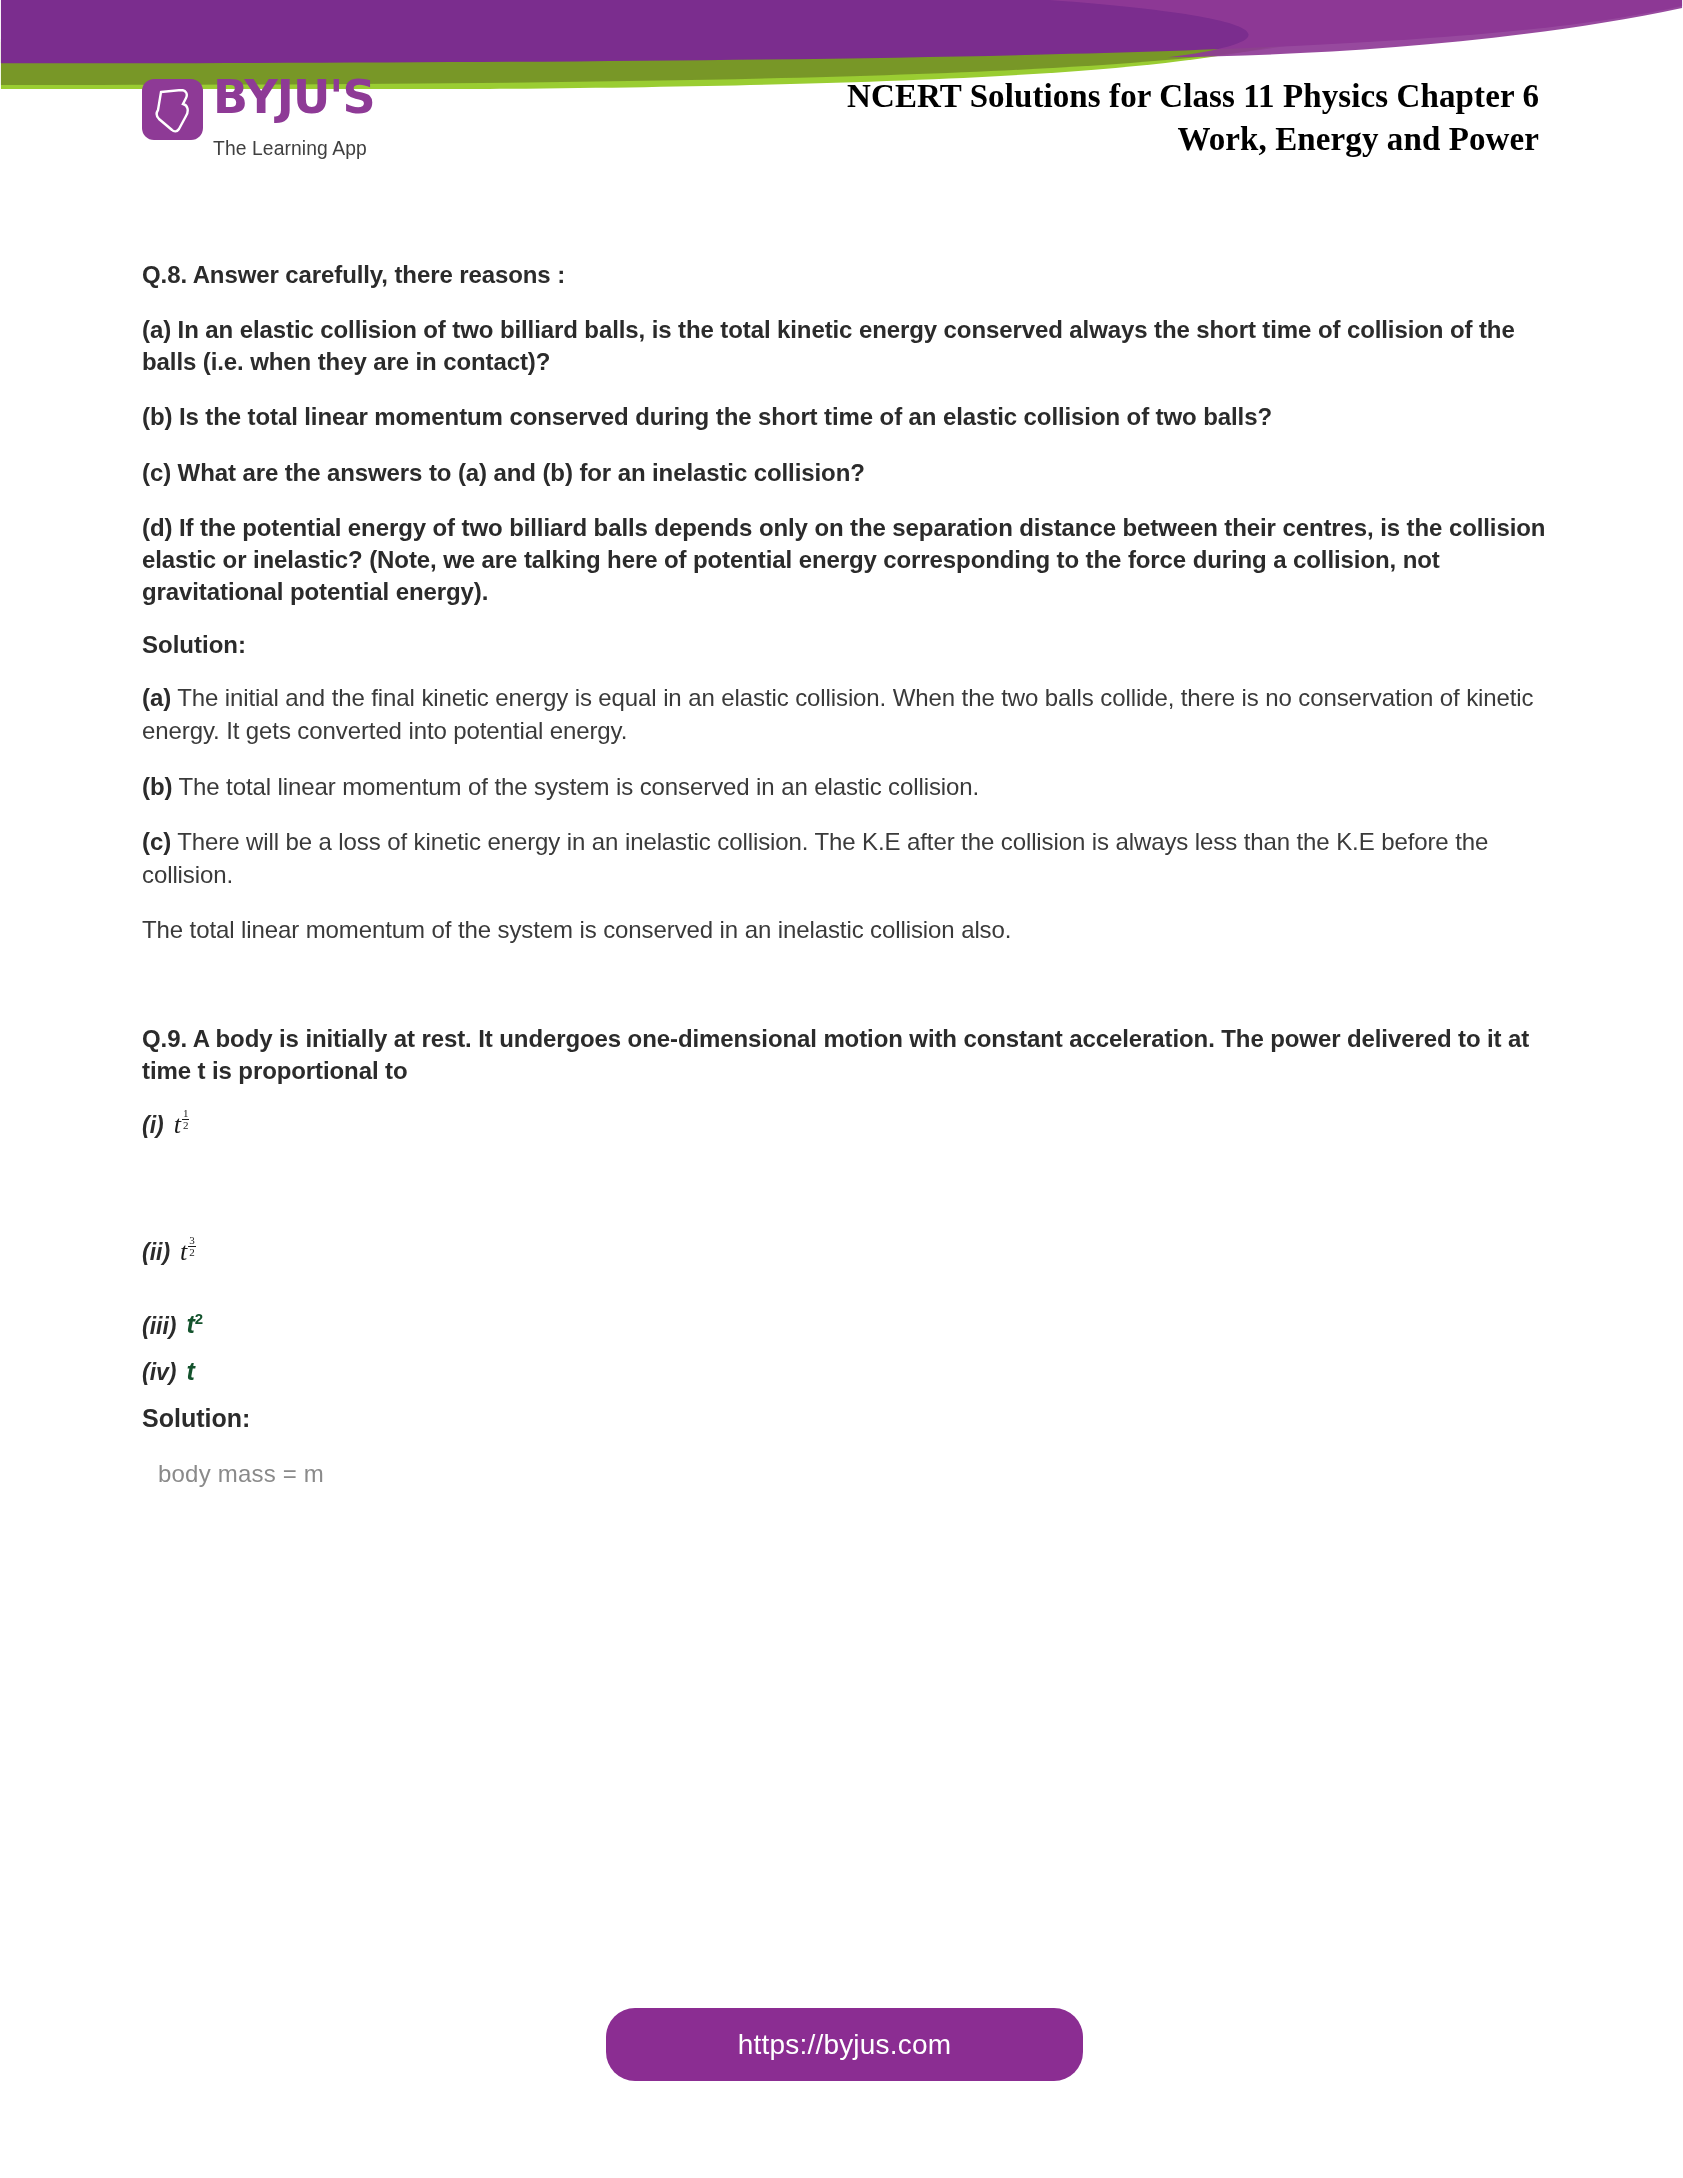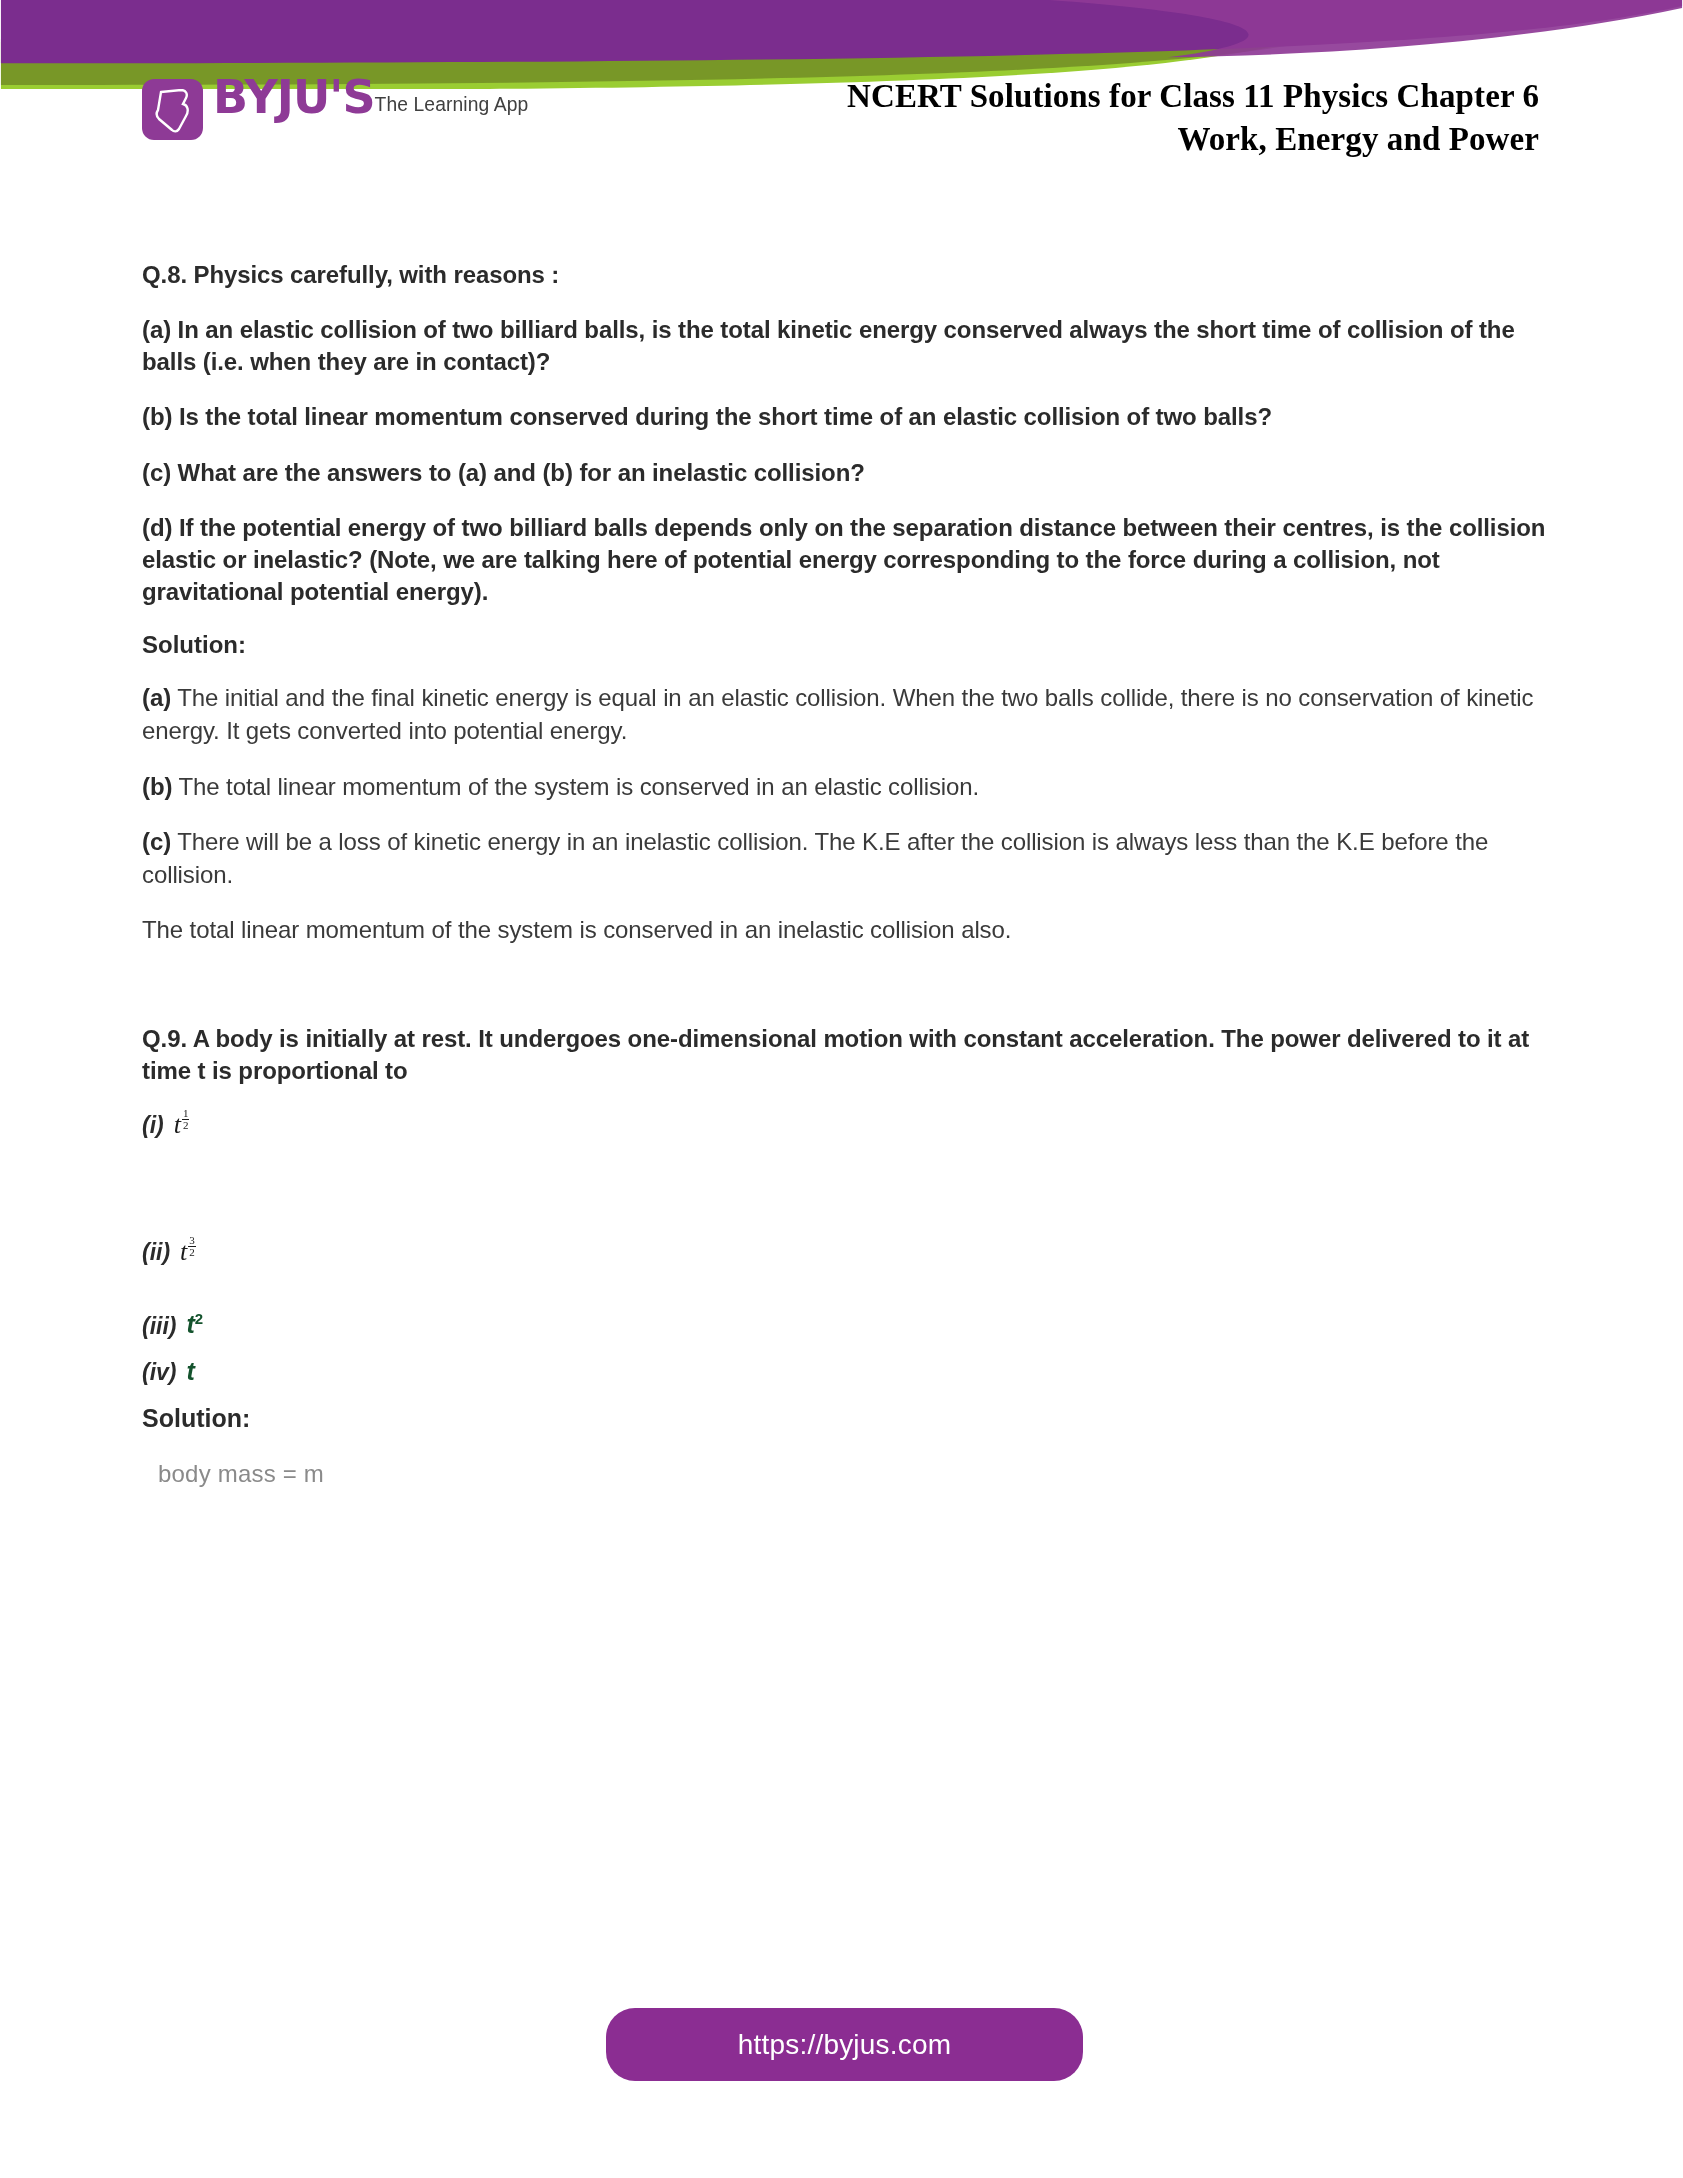--- a/index.html
+++ b/index.html
@@ -41,21 +41,21 @@
     margin-top: 4px;
   }
   #logo-mark .bshape {
     position: absolute;
     left: 13px; top: 10px;
     width: 36px; height: 44px;
   }
   #logo-text-block {
     margin-left: 10px;
     display: flex;
-    flex-direction: row;
+    flex-direction: column;
     line-height: 1;
     justify-content: space-between;
   }
   #logo-wordmark {
     font-family: "DejaVu Sans", sans-serif;
     font-weight: bold;
     font-size: 46px;
     letter-spacing: -1px;
     color: #8E3A96;
     line-height: 0.96;
@@ -235,21 +235,21 @@
   </div>
 </div>
 
 <div id="page-title">
   <div>NCERT Solutions for Class 11 Physics Chapter 6</div>
   <div>Work, Energy and Power</div>
 </div>
 
 <div id="content">
 
-  <p class="q-bold">Q.8. Physics carefully, with reasons :</p>
+  <p class="q-bold">Q.8. Answer carefully, there reasons :</p>
   <p class="q-bold">(a) In an elastic collision of two billiard balls, is the total kinetic energy conserved always the short time of collision of the balls (i.e. when they are in contact)?</p>
   <p class="q-bold">(b) Is the total linear momentum conserved during the short time of an elastic collision of two balls?</p>
   <p class="q-bold">(c) What are the answers to (a) and (b) for an inelastic collision?</p>
   <p class="q-bold">(d) If the potential energy of two billiard balls depends only on the separation distance between their centres, is the collision elastic or inelastic? (Note, we are talking here of potential energy corresponding to the force during a collision, not gravitational potential energy).</p>
 
   <p class="sol-head">Solution:</p>
 
   <p class="ans"><b>(a)</b><span> The initial and the final kinetic energy is equal in an elastic collision. When the two balls collide, there is no conservation of kinetic energy. It gets converted into potential energy.</span></p>
   <p class="ans"><b>(b)</b><span> The total linear momentum of the system is conserved in an elastic collision.</span></p>
   <p class="ans"><b>(c)</b><span> There will be a loss of kinetic energy in an inelastic collision. The K.E after the collision is always less than the K.E before the collision.</span></p>

